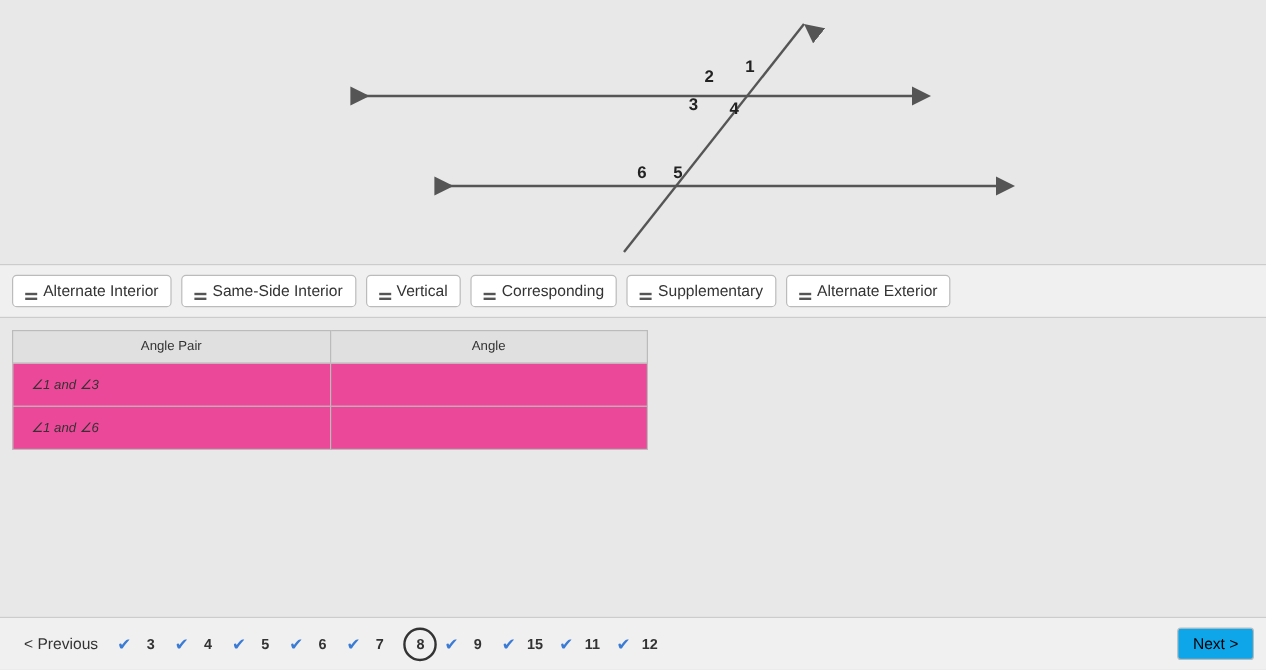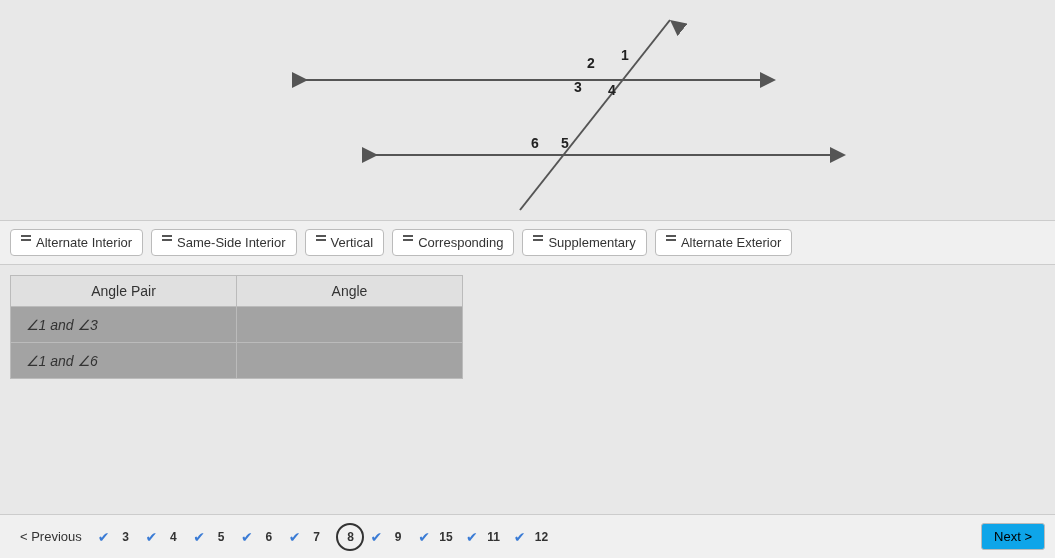--- a/index.html
+++ b/index.html
@@ -42,21 +42,21 @@
       border-bottom: 1px solid #ccc;
       padding: 8px 10px;
       display: flex;
       flex-wrap: wrap;
       gap: 8px;
       align-items: center;
     }
 
     .chip {
       display: flex;
-      align-items: flex-start;
+      align-items: flex-end;
       gap: 5px;
       border: 1px solid #bbb;
       border-radius: 4px;
       background: #fff;
       padding: 5px 10px;
       font-size: 13px;
       cursor: grab;
       user-select: none;
       color: #333;
     }
@@ -74,37 +74,37 @@
       background: #555;
     }
 
     
     .table-area {
       padding: 10px 10px 0 10px;
     }
 
     table.angle-table {
       border-collapse: collapse;
-      width: 453px;
-      font-size: 14px;
+      width: 530px;
+      font-size: 11px;
     }
 
     table.angle-table th {
       background: #e0e0e0;
       border: 1px solid #bbb;
       padding: 7px 15px;
       text-align: center;
       font-weight: normal;
       color: #333;
     }
 
     table.angle-table td {
       border: 1px solid #bbb;
       padding: 7px 15px;
-      background: #a3a3a3;
+      background: #ec4899;
       color: #333;
       min-width: 200px;
       height: 36px;
     }
 
     td.angle-pair-cell {
       background: #f5f5f5;
       font-style: italic;
     }
 

